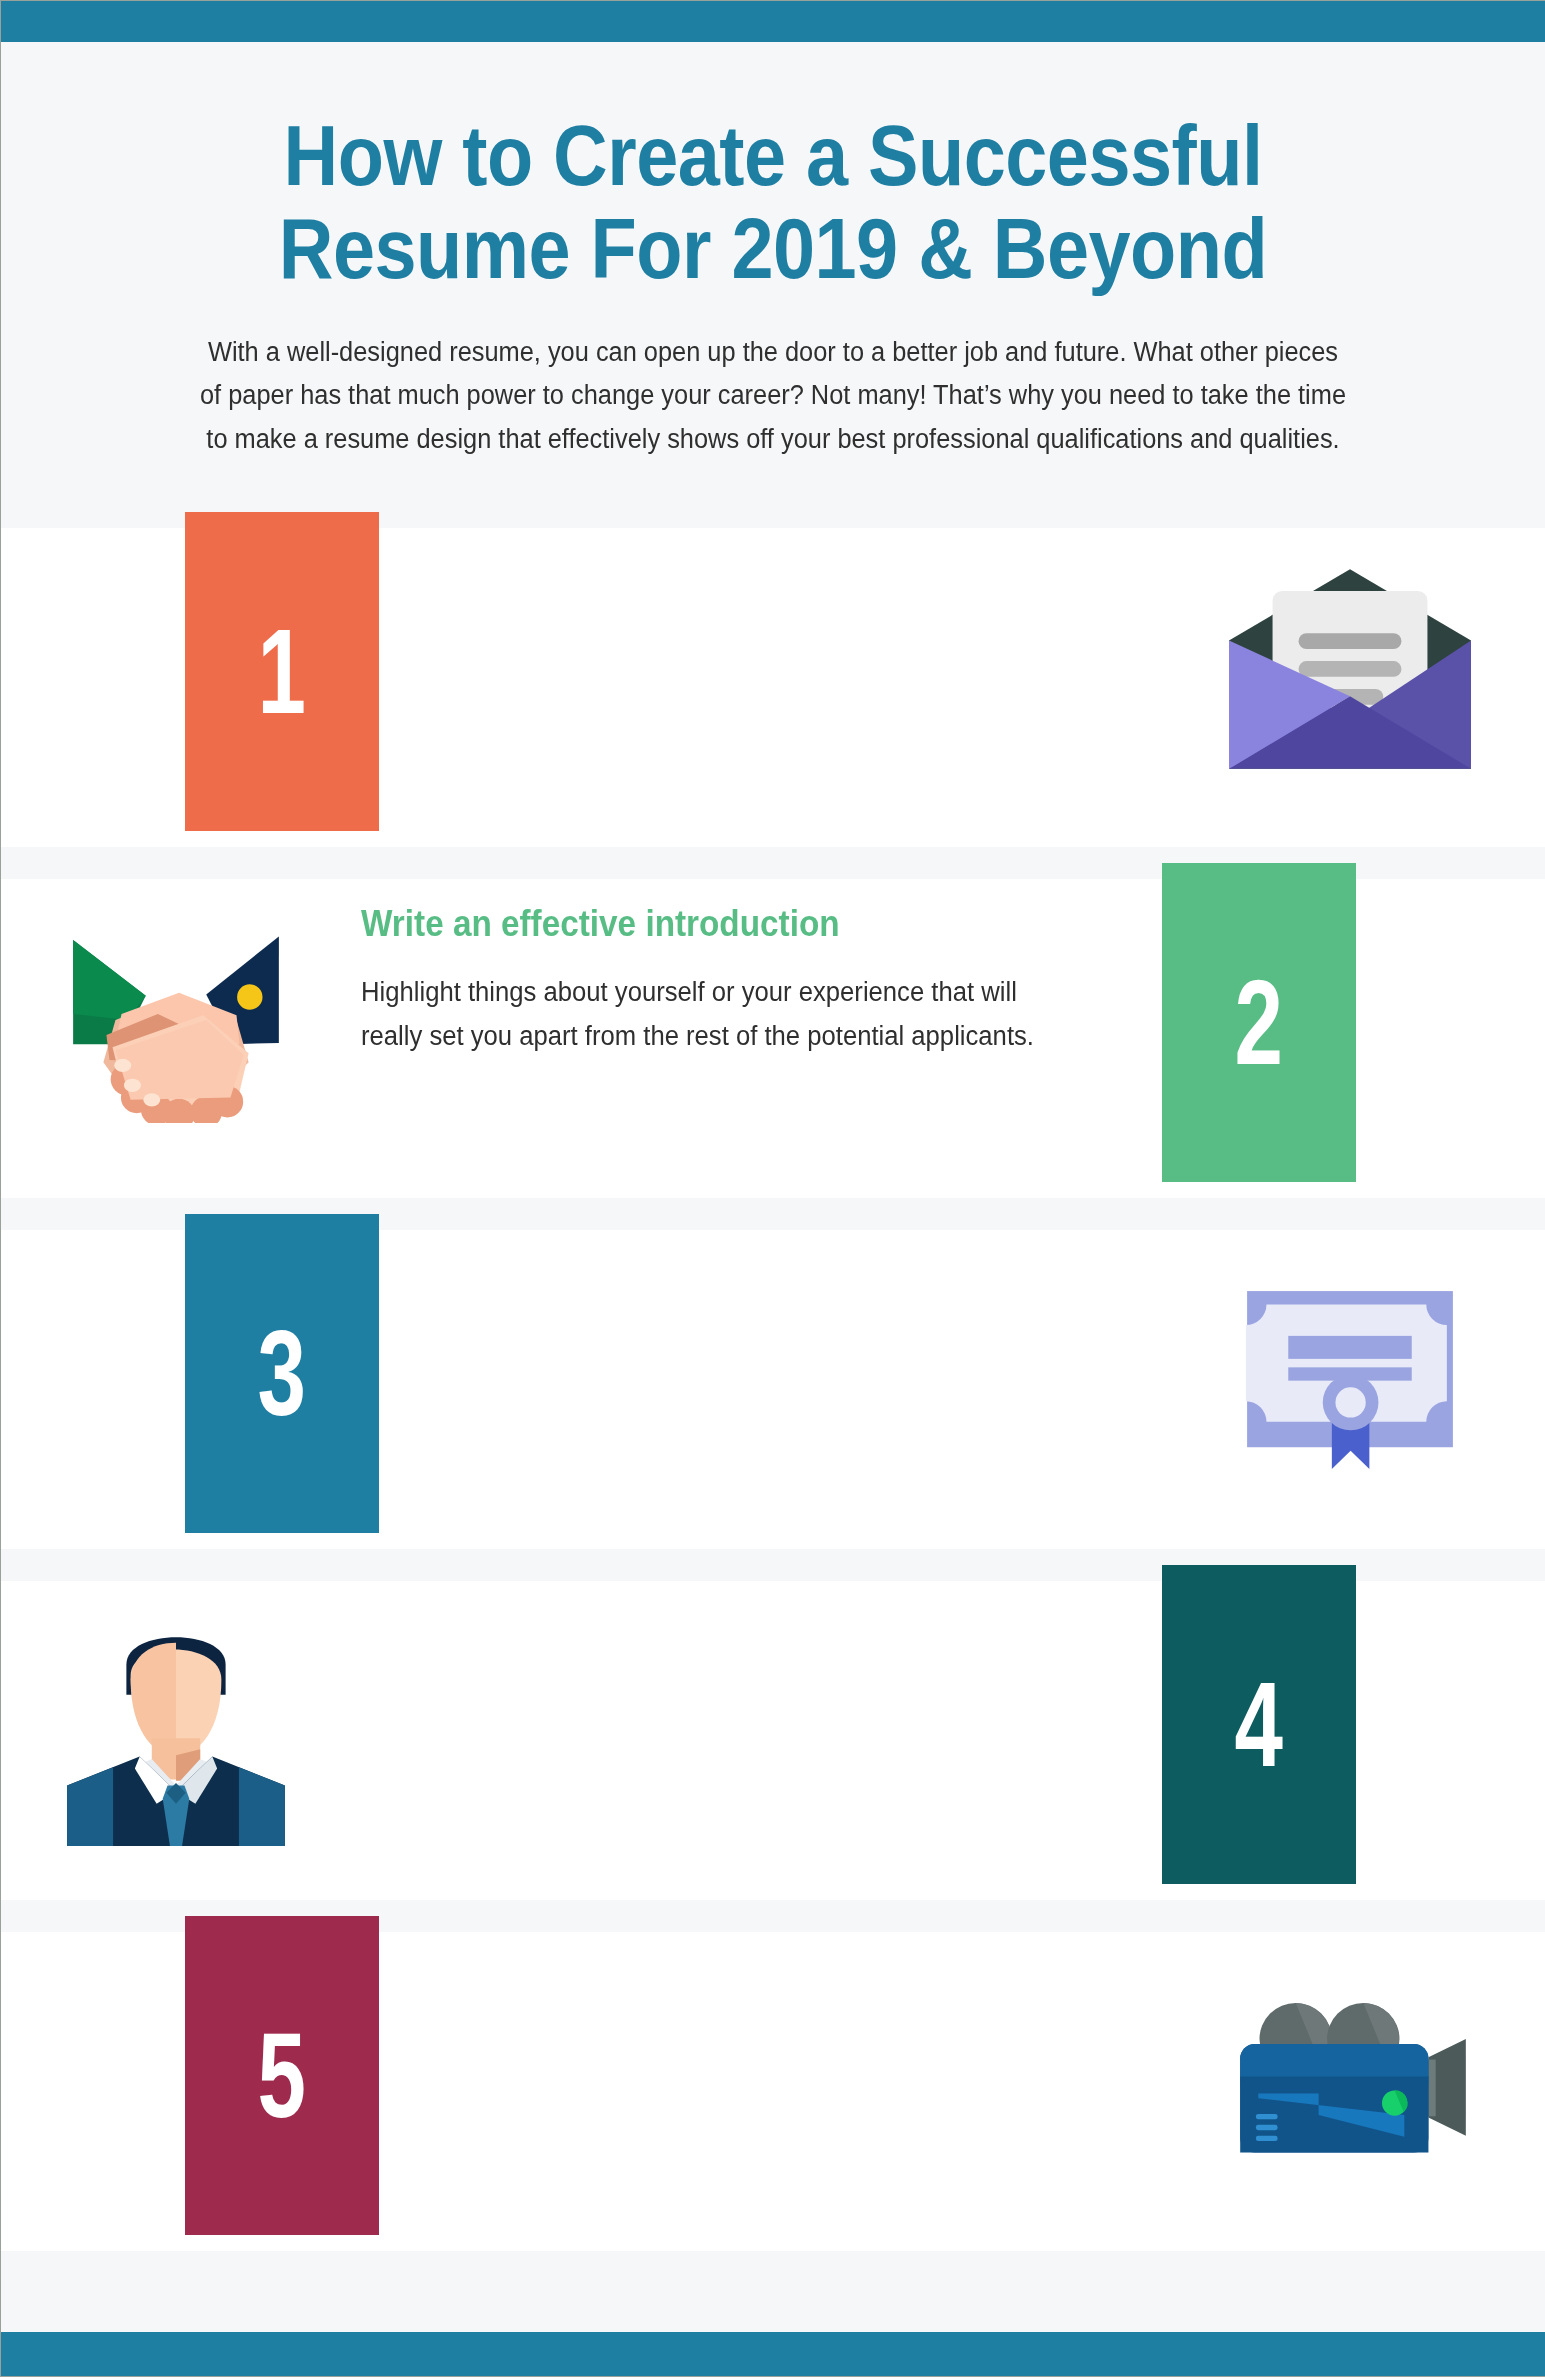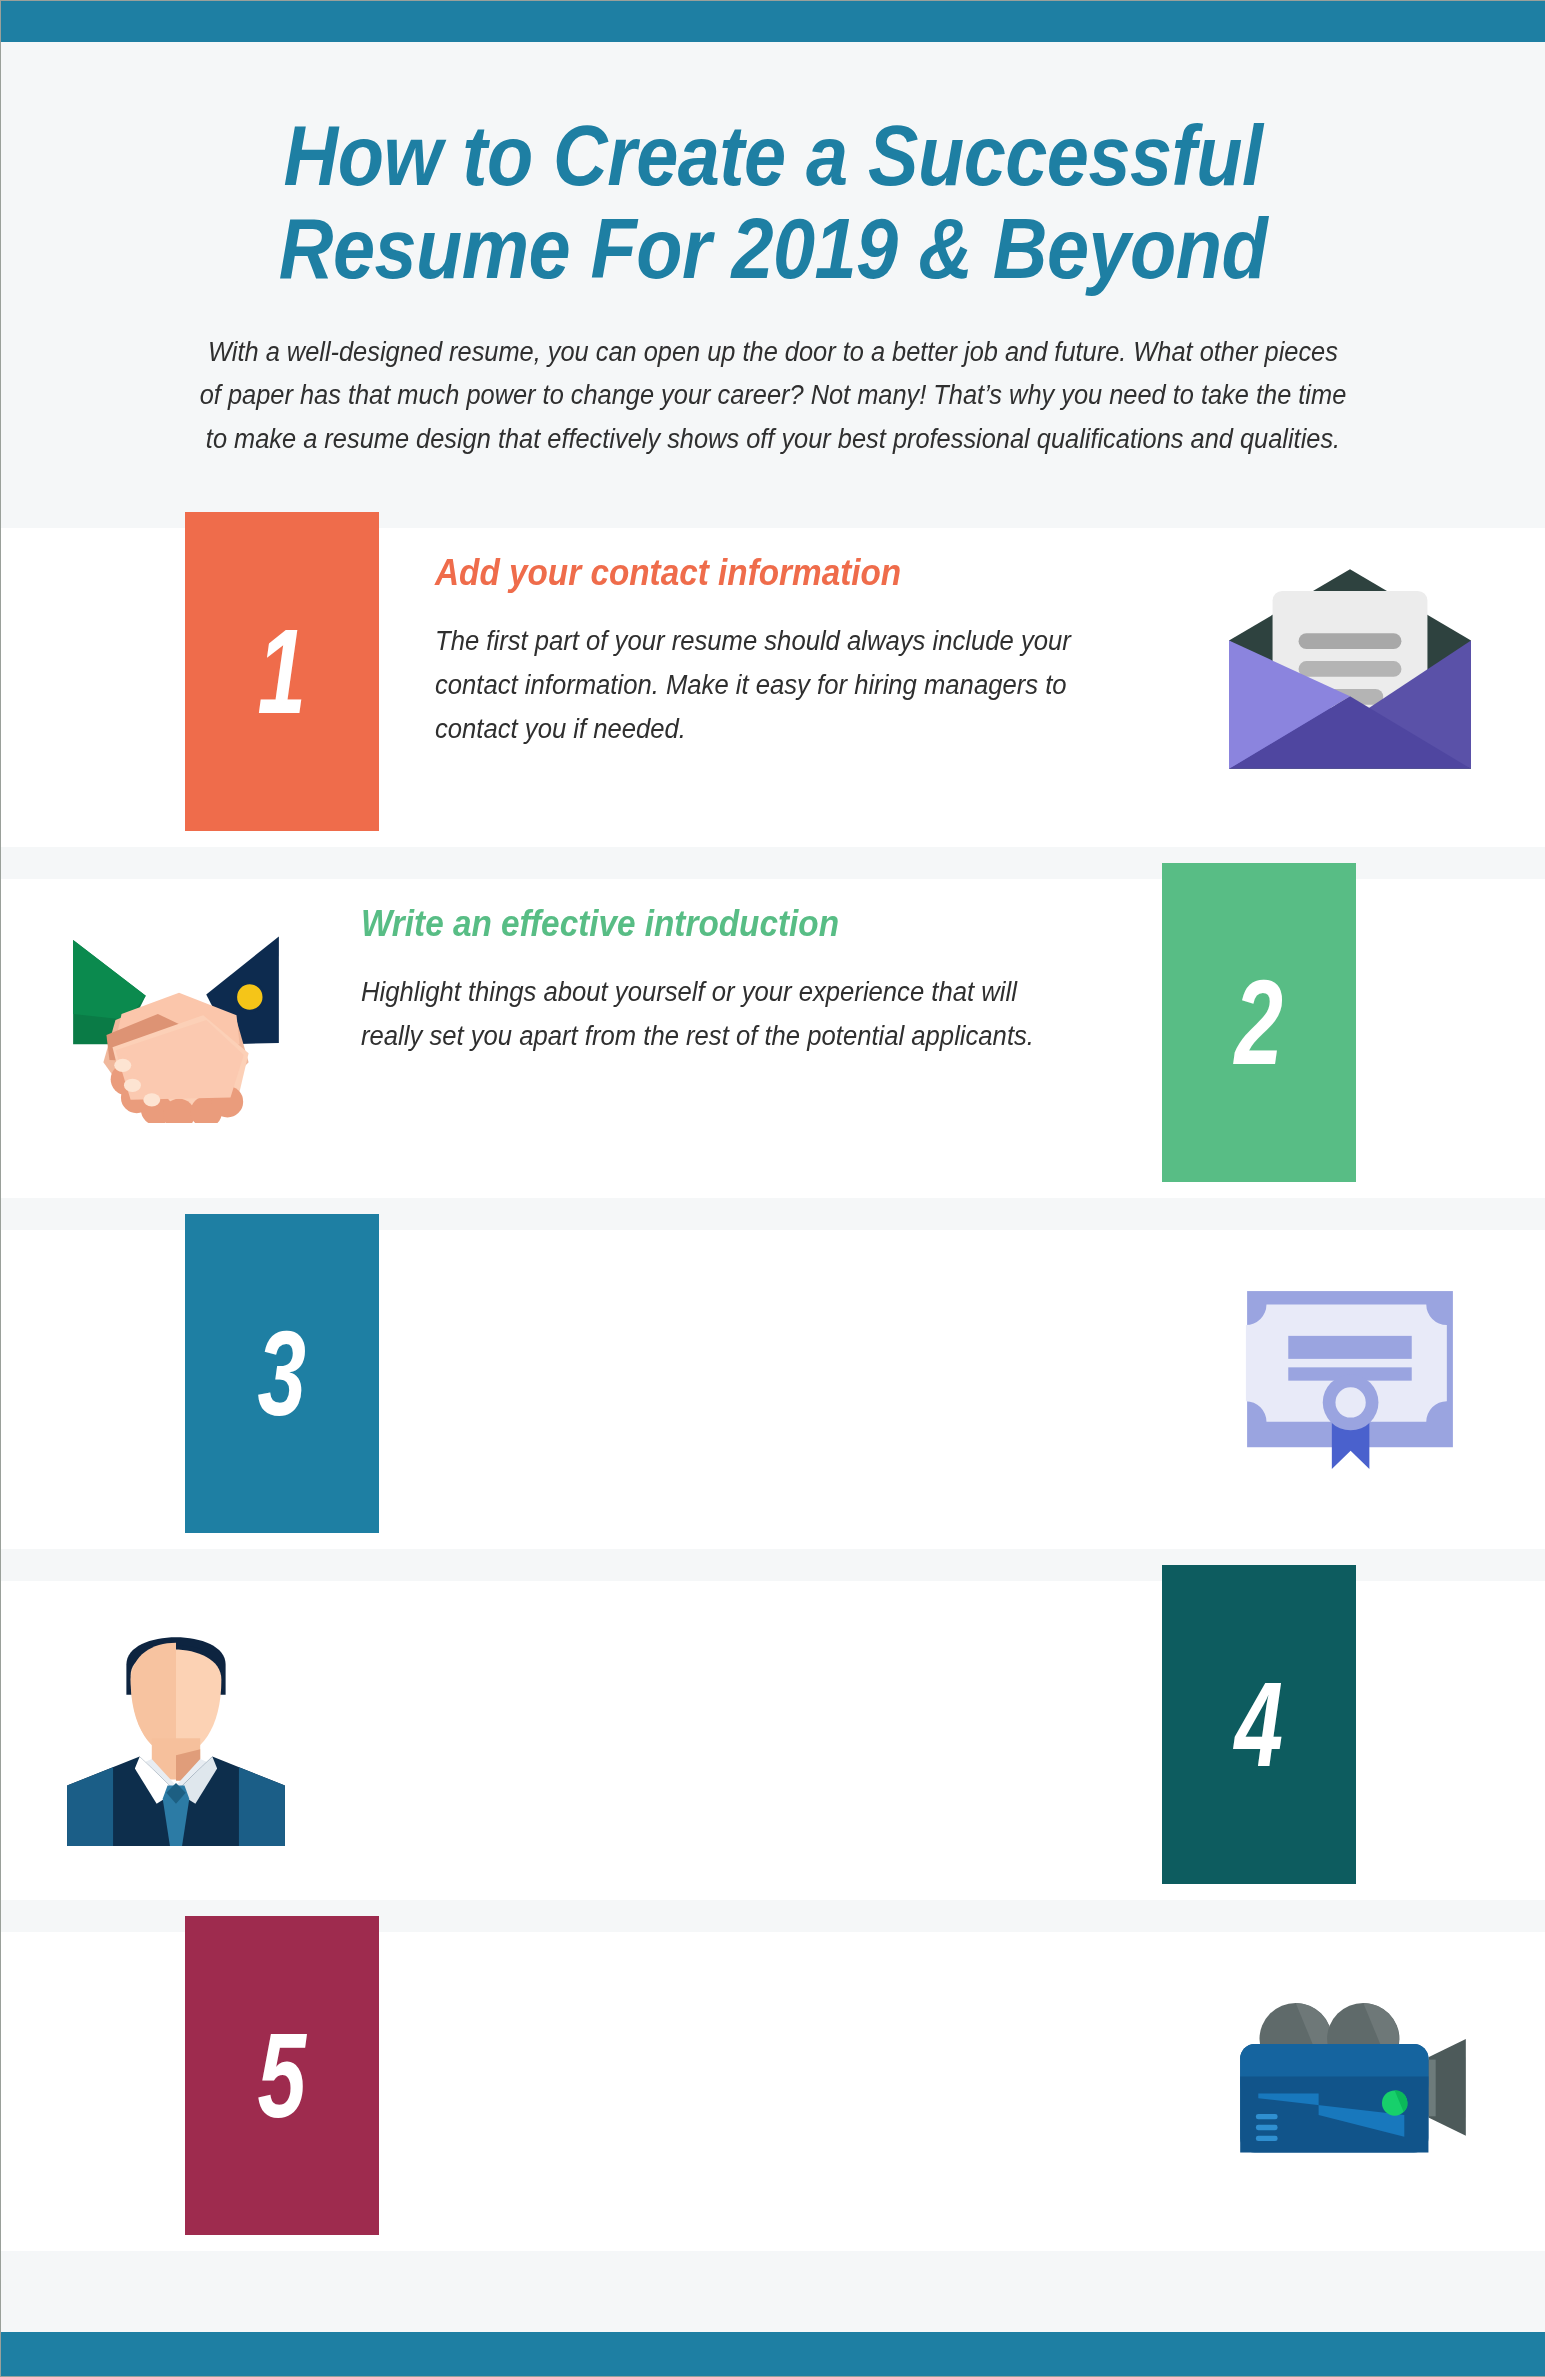--- a/index.html
+++ b/index.html
@@ -7,21 +7,20 @@
   body {
     font-family:"Liberation Sans", sans-serif;
     width:1546px; height:2377px;
     position:relative; overflow:hidden;
   }
   .page {
     width:1546px; height:2377px;
     background:#f5f7f8;
     position:relative;
     border:1.8px solid #9aa09a;
-    font-style:italic;
   }
   
   .bar-top {
     position:absolute; left:0; top:0; width:100%; height:41px;
     background:#1e7fa3;
   }
   .bar-bottom {
     position:absolute; left:0; bottom:0; width:100%; height:44px;
     background:#1e7fa3;
   }
@@ -134,24 +133,20 @@
 Resume For 2019 &amp; Beyond</div>
     <div class="intro">With a well-designed resume, you can open up the door to a better job and future. What other pieces of paper has that much power to change your career? Not many! That’s why you need to take the time to make a resume design that effectively shows off your best professional qualifications and qualities.</div>
   </div>
 
   <div class="rows">
 
     <div class="row left-num">
       <div class="card" style="background: rgb(255, 255, 255);"></div>
       <div class="numbox" style="background: rgb(239, 108, 75);">
         <span class="num">1</span>
-      </div>
-      <div class="texts">
-        <div class="step-title" style="color: rgb(239, 108, 75);">Add your contact information</div>
-        <div class="step-body">The first part of your resume should always include your contact information. Make it easy for hiring managers to contact you if needed.</div>
       </div>
       <div class="icon-wrap">
         <svg width="242" height="206" viewBox="0 0 400 340">
           <polygon points="0,118 200,0 400,118 400,330 0,330" fill="#2e423f"></polygon>
           <rect x="72" y="36" width="256" height="230" rx="16" fill="#ececec"></rect>
           <rect x="115" y="106" width="170" height="26" rx="13" fill="#a8a8a8"></rect>
           <rect x="115" y="152" width="170" height="26" rx="13" fill="#b4b4b4"></rect>
           <rect x="115" y="198" width="140" height="26" rx="13" fill="#b4b4b4"></rect>
           <polygon points="0,118 200,250 0,330" fill="#7b74d0"></polygon>
           <polygon points="400,118 200,250 400,330" fill="#5a51a8"></polygon>

